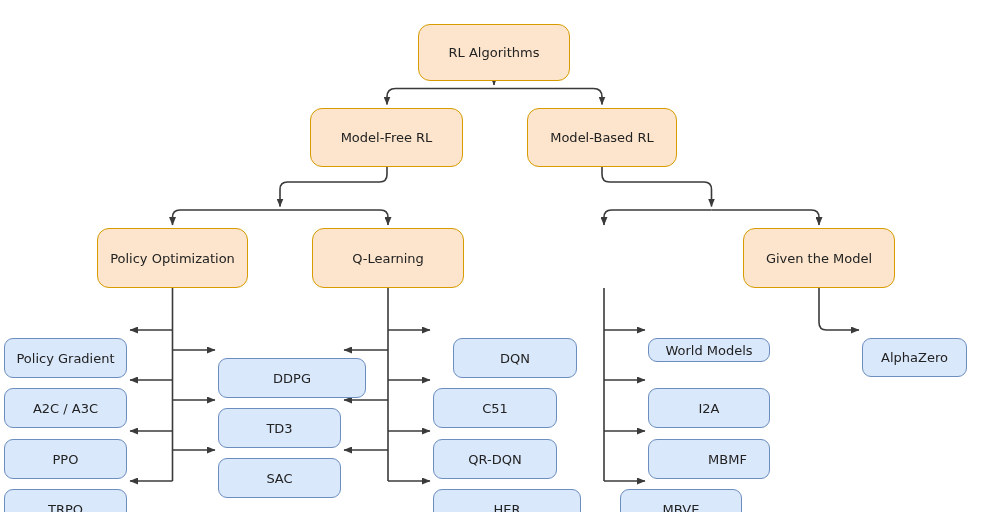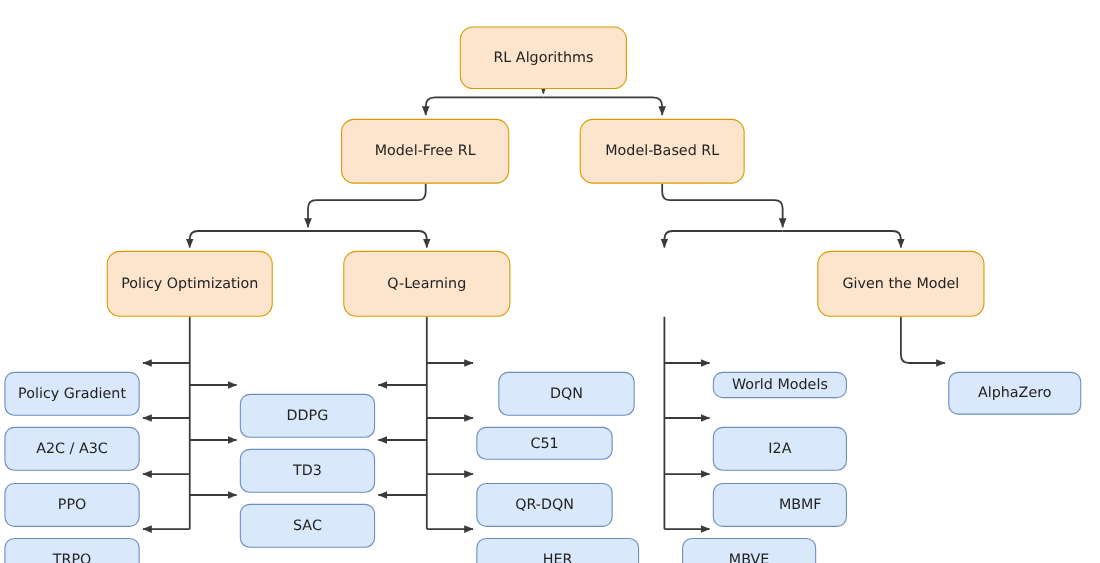--- a/index.html
+++ b/index.html
@@ -29,32 +29,32 @@
   [data-name="node-model-free-rl"]      {left:310px;top:108px;width:153px;height:59px;}
   [data-name="node-model-based-rl"]     {left:527px;top:108px;width:150px;height:59px;}
   [data-name="node-policy-optimization"]{left:97px; top:228px;width:151px;height:60px;}
   [data-name="node-q-learning"]         {left:312px;top:228px;width:152px;height:60px;}
   [data-name="node-learn-the-model"]    {left:528px;top:228px;width:152px;height:60px;}
   [data-name="node-given-the-model"]    {left:743px;top:228px;width:152px;height:60px;}
   [data-name="node-policy-gradient"]    {left:4px;  top:310px;width:123px;height:40px;}
   [data-name="node-a2c-a3c"]            {left:4px;  top:360px;width:123px;height:40px;}
   [data-name="node-ppo"]                {left:4px;  top:411px;width:123px;height:40px;}
   [data-name="node-trpo"]               {left:4px;  top:461px;width:123px;height:40px;}
-  [data-name="node-ddpg"]               {left:218px;top:330px;width:123px;height:40px;}
+  [data-name="node-ddpg"]               {left:218px;top:330px;width:148px;height:40px;}
   [data-name="node-td3"]                {left:218px;top:380px;width:123px;height:40px;}
   [data-name="node-sac"]                {left:218px;top:430px;width:123px;height:40px;}
   [data-name="node-dqn"]                {left:453px;top:310px;width:124px;height:40px;}
-  [data-name="node-c51"]                {left:433px;top:360px;width:124px;height:30px;}
+  [data-name="node-c51"]                {left:433px;top:360px;width:124px;height:40px;}
   [data-name="node-qr-dqn"]             {left:433px;top:411px;width:124px;height:40px;}
   [data-name="node-her"]                {left:433px;top:461px;width:148px;height:40px;}
   [data-name="node-world-models"]       {left:648px;top:310px;width:122px;height:24px;}
   [data-name="node-i2a"]                {left:648px;top:360px;width:122px;height:40px;}
   [data-name="node-mbmf"]               {left:648px;top:411px;width:122px;height:40px;padding-left:37px;}
   [data-name="node-mbve"]               {left:620px;top:461px;width:122px;height:40px;}
-  [data-name="node-alphazero"]          {left:862px;top:310px;width:121px;height:39px;}
+  [data-name="node-alphazero"]          {left:862px;top:310px;width:105px;height:39px;}
 </style>
 </head>
 <body style="--background: #FFFFFF; --category-fill: #FCE5CC; --category-border: #D79B00; --algorithm-fill: #DAE8FC; --algorithm-border: #6C8EBF; --connector: #3A3A3A; --text: #222222;">
 
 <div class="canvas" data-name="rl-taxonomy-diagram">
 
   <svg class="wires" data-name="connector-layer" viewBox="0 0 1000 512" xmlns="http://www.w3.org/2000/svg">
     <defs>
       <marker id="arr" markerUnits="userSpaceOnUse" markerWidth="9" markerHeight="7" refX="8" refY="3.5" orient="auto">
         <path class="arrowhead" d="M0,0 L8.5,3.5 L0,7 Z"></path>

